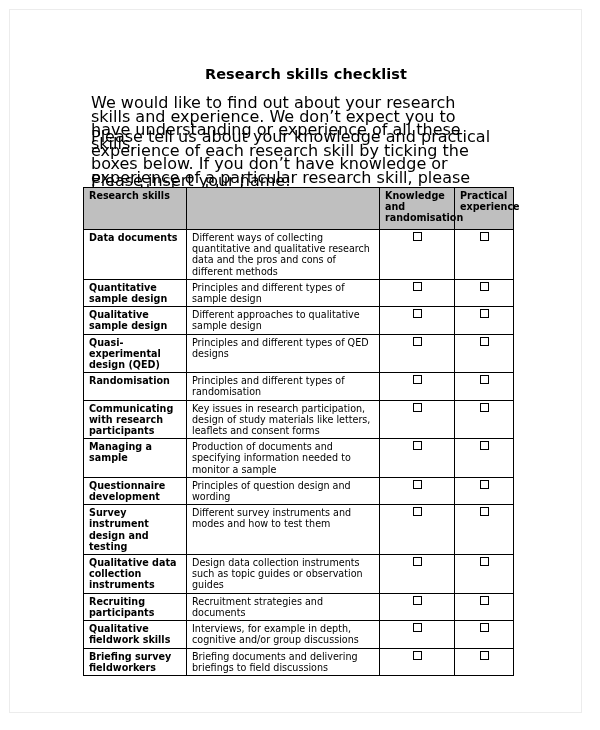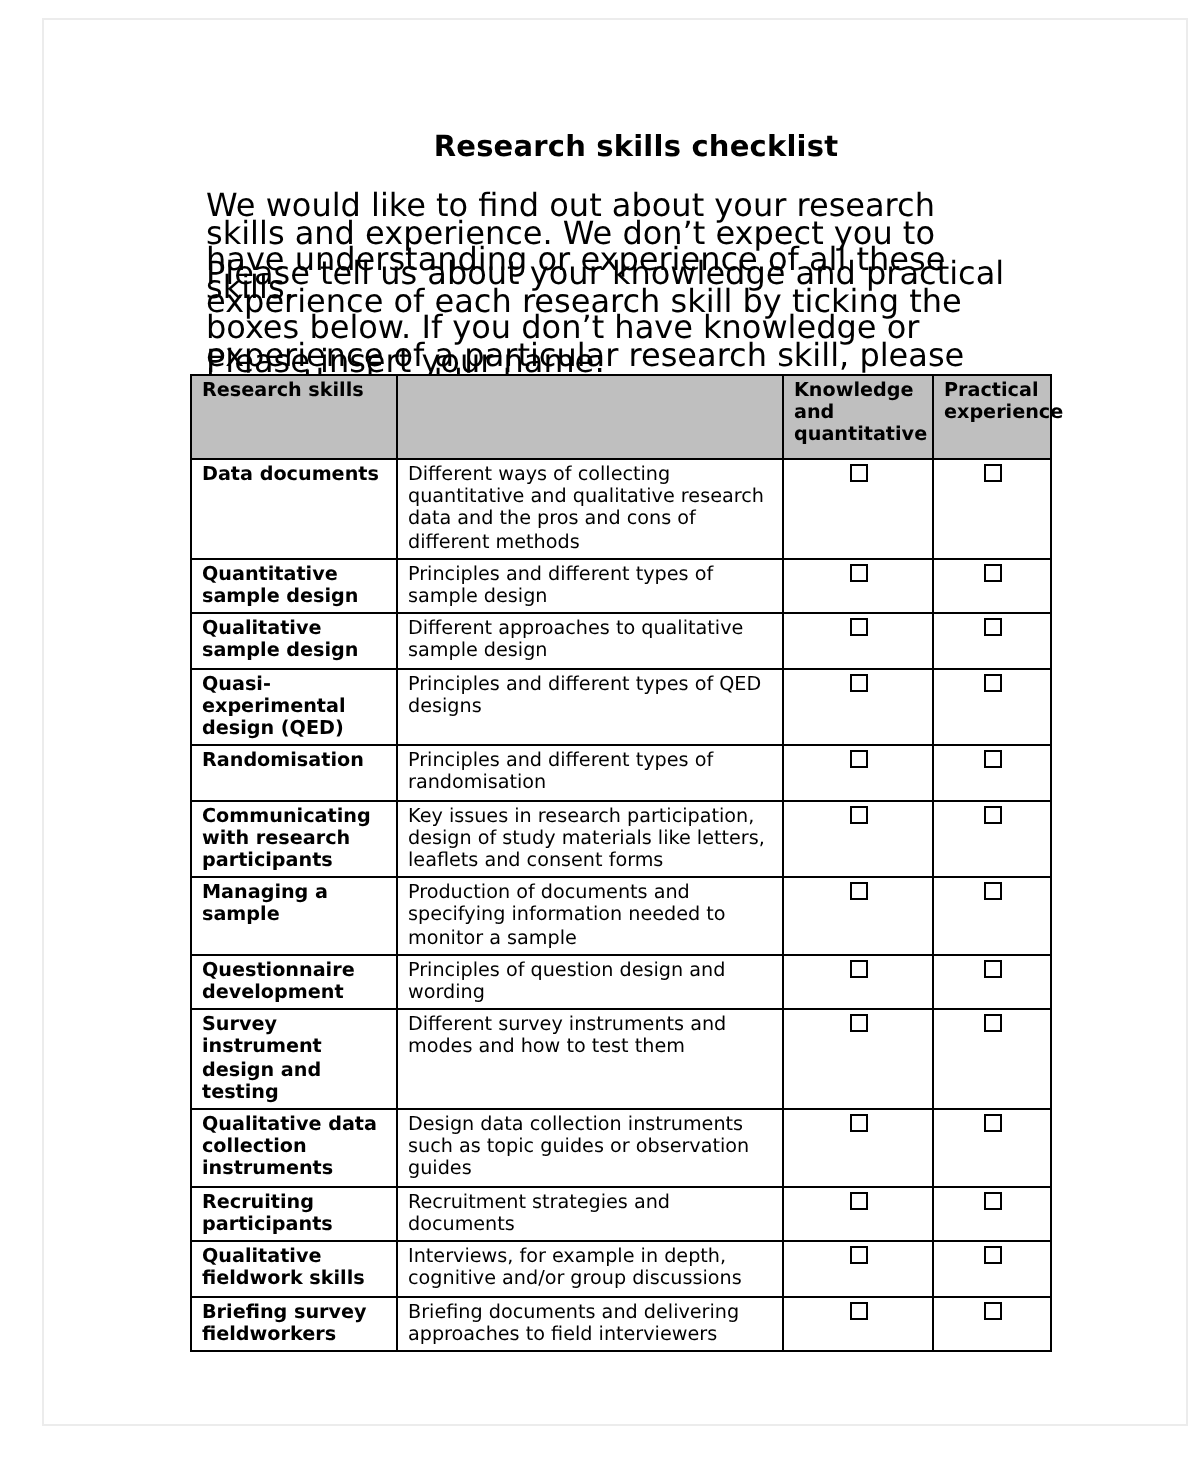--- a/index.html
+++ b/index.html
@@ -9,21 +9,21 @@
   }
   body {
     width: 600px;
     height: 730px;
     font-family: "DejaVu Sans", "Liberation Sans", sans-serif;
     color: #000000;
     overflow: hidden;
   }
   .page {
     position: absolute;
-    left: 21px;
+    left: 9px;
     top: 9px;
     width: 573px;
     height: 704px;
     background: #ffffff;
     border: 1px solid #ececec;
     box-sizing: border-box;
   }
   .doc-title {
     position: absolute;
     left: 81px;
@@ -121,21 +121,21 @@
     <colgroup>
       <col class="c-skill">
       <col class="c-desc">
       <col class="c-know">
       <col class="c-prac">
     </colgroup>
     <thead>
       <tr>
         <th class="h-skills">Research skills</th>
         <th></th>
-        <th>Knowledge and quantitative</th>
+        <th>Knowledge and randomisation</th>
         <th>Practical experience</th>
       </tr>
     </thead>
     <tbody id="table-body">
         <tr>
           <td class="skill">Data documents</td>
           <td class="desc">Different ways of collecting quantitative and qualitative research data and the pros and cons of different methods</td>
           <td class="chk"><span class="checkbox"></span></td>
           <td class="chk"><span class="checkbox"></span></td>
         </tr>
@@ -200,20 +200,20 @@
           <td class="chk"><span class="checkbox"></span></td>
         </tr>
         <tr>
           <td class="skill">Qualitative fieldwork skills</td>
           <td class="desc">Interviews, for example in depth, cognitive and/or group discussions</td>
           <td class="chk"><span class="checkbox"></span></td>
           <td class="chk"><span class="checkbox"></span></td>
         </tr>
         <tr>
           <td class="skill">Briefing survey fieldworkers</td>
-          <td class="desc">Briefing documents and delivering approaches to field interviewers</td>
+          <td class="desc">Briefing documents and delivering briefings to field discussions</td>
           <td class="chk"><span class="checkbox"></span></td>
           <td class="chk"><span class="checkbox"></span></td>
         </tr>
       </tbody>
   </table>
 
 </div>
 
 </body></html>

